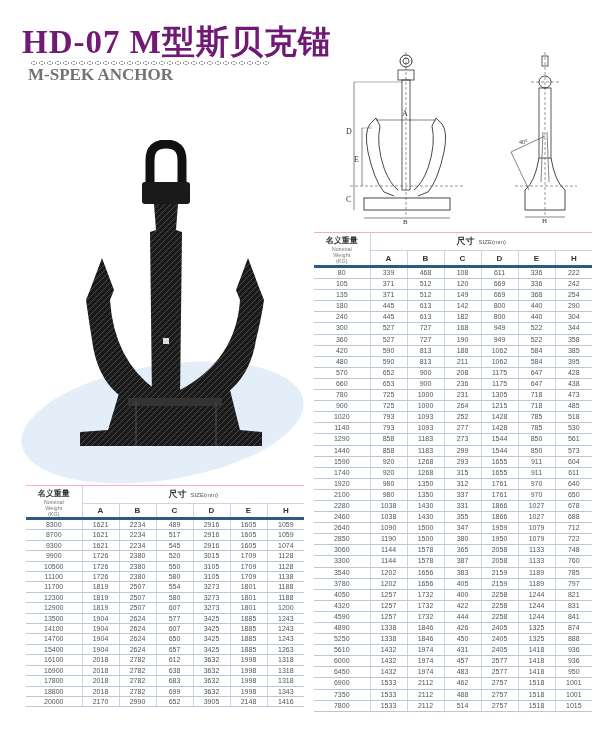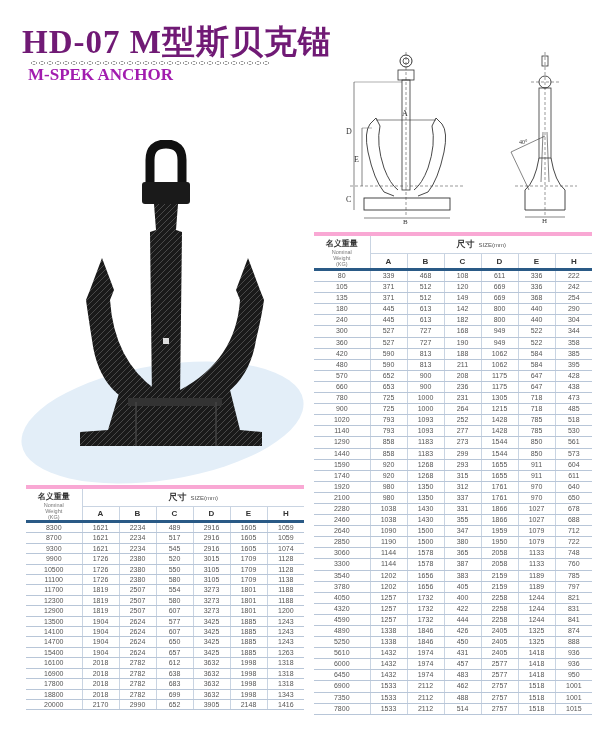--- a/index.html
+++ b/index.html
@@ -13,38 +13,38 @@
     font-size: 33px; font-weight: bold; color: #701a75; letter-spacing: 1px; white-space: nowrap;
   }
   .chain {
     position: absolute; left: 30px; top: 61px; width: 240px; height: 4px;
     background-image: radial-gradient(ellipse 4px 2px at center, transparent 55%, #9a9a9a 60%, #9a9a9a 80%, transparent 85%);
     background-size: 8px 4px;
   }
   .subtitle {
     position: absolute; left: 28px; top: 65px; margin: 0;
     font-family: "Liberation Serif", "DejaVu Serif", serif;
-    font-size: 17px; font-weight: bold; color: #a21caf; white-space: nowrap;
+    font-size: 17px; font-weight: bold; color: #737373; white-space: nowrap;
   }
   .ellipse-bg {
     position: absolute; left: 20px; top: 365px; width: 285px; height: 115px;
     border-radius: 50%; background: #e3eef8; transform: rotate(-9deg);
   }
   .anchor-photo { position: absolute; left: 70px; top: 140px; width: 210px; height: 320px; }
   .drawing-front { position: absolute; left: 340px; top: 52px; width: 130px; height: 172px; }
   .drawing-side { position: absolute; left: 505px; top: 52px; width: 80px; height: 172px; }
 
   table.spec {
     position: absolute; border-collapse: collapse; table-layout: fixed;
     font-size: 7px; color: #555; text-align: center;
   }
   table.spec th { font-weight: bold; color: #333; padding: 0; }
   table.spec td { padding: 0; border-bottom: 1px solid #b8c6d8; border-left: 1px solid #c9d4e2; }
   table.spec td:first-child { border-left: none; }
-  table.spec thead tr.h1 th { border-top: 4px solid #f9a8d4; }
+  table.spec thead tr.h1 th { border-top: 1px solid #f9a8d4; }
   table.spec thead tr.h2 th { border-bottom: 3px solid #2a5a86; border-left: 1px solid #c9d4e2; font-size: 8px; }
   table.spec thead th.wcol { text-align: center; vertical-align: top; border-bottom: 3px solid #2a5a86; border-right: 1px solid #c9d4e2; }
   .wcn { display: block; font-size: 8px; font-weight: bold; color: #333; margin-top: 2px; }
   .wen { display: block; font-size: 5.5px; font-weight: normal; color: #777; line-height: 6px; }
   .sizehead { font-size: 9px; font-weight: bold; color: #333; border-bottom: 1px solid #c9d4e2; }
   .sizehead .en { font-size: 6px; font-weight: normal; color: #555; margin-left: 4px; }
 
   #tbl-right { left: 314px; top: 232px; width: 278px; }
   #tbl-right td { height: 10.1px; line-height: 10.1px; }
   #tbl-left { left: 26px; top: 485px; width: 278px; }

